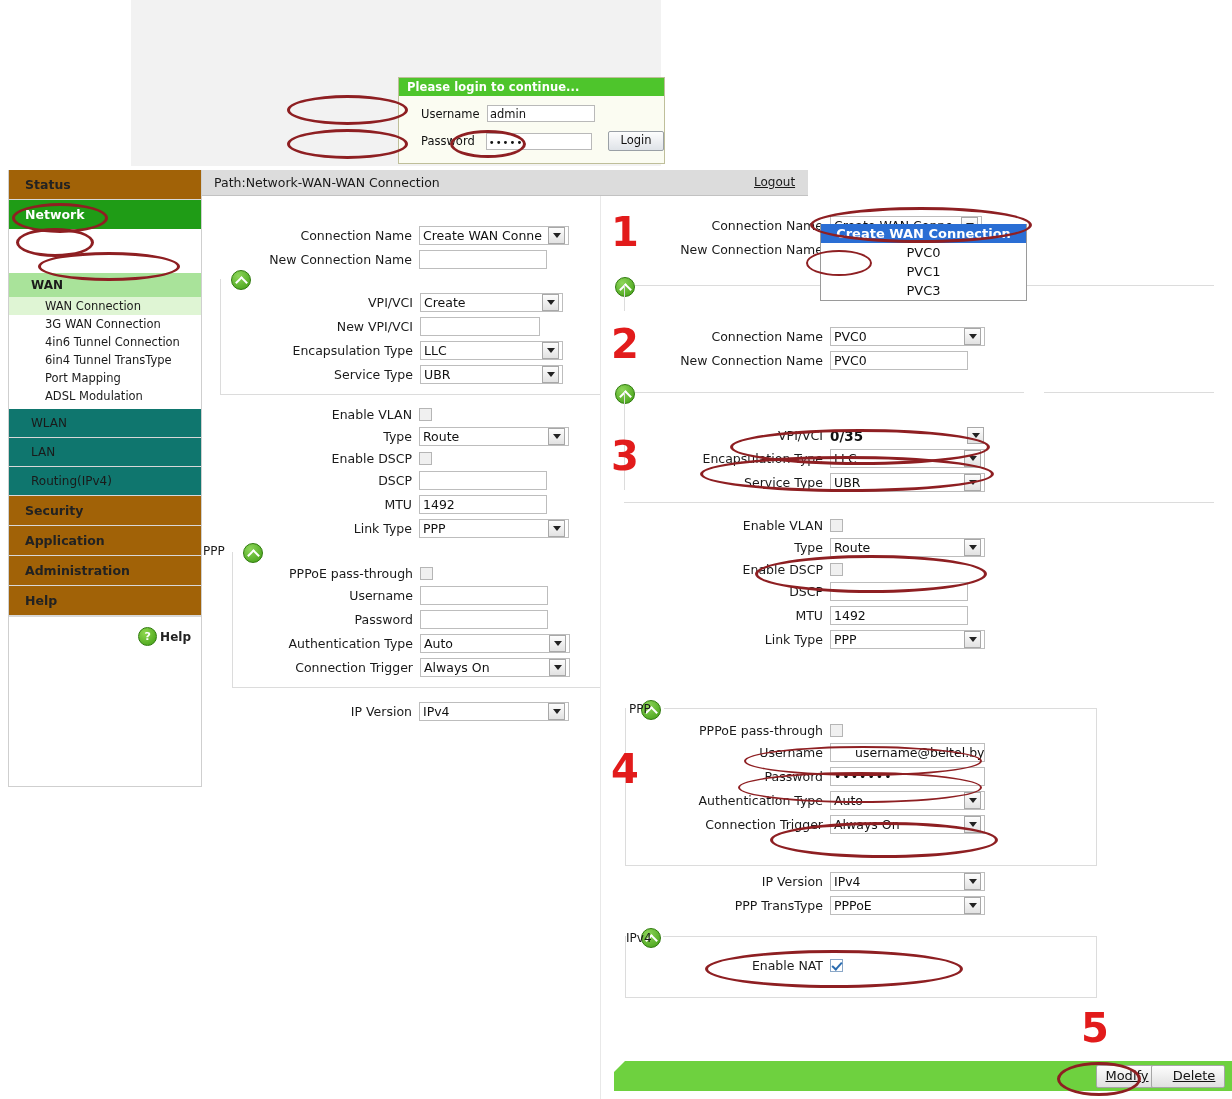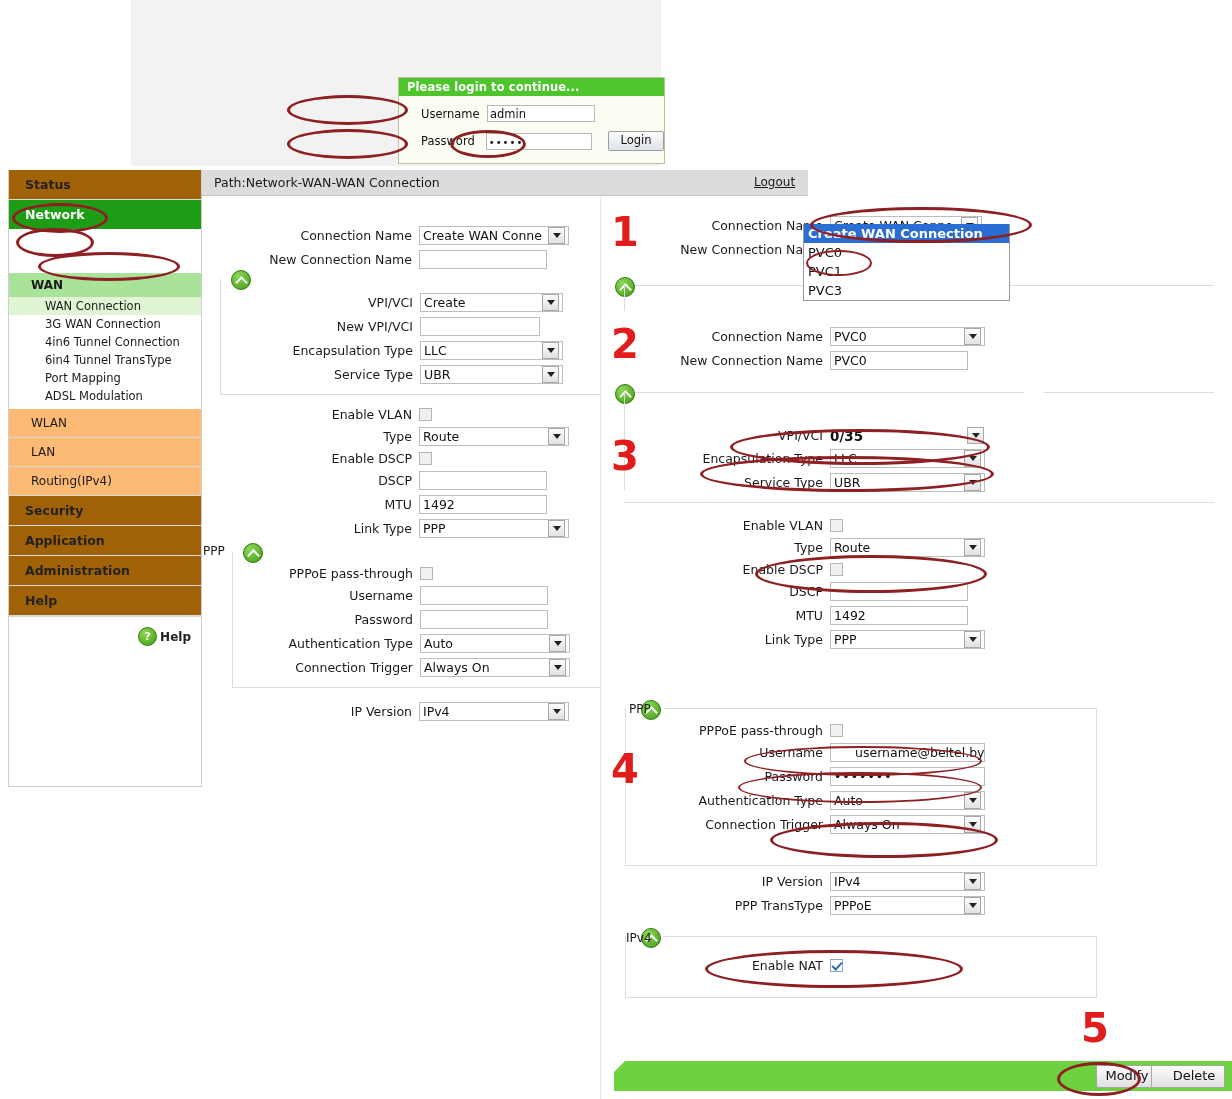--- a/index.html
+++ b/index.html
@@ -46,21 +46,21 @@
   #sidebar{
     position:absolute;left:0;top:0;width:194px;height:617px;
     background:#ffffff;border:1px solid #cfcfcf;border-top:none;box-sizing:border-box;
   }
   .nav-top{
     font-size:12.5px;font-weight:bold;color:#222;
     padding:7px 0 7px 16px;border-bottom:1px solid #d8d8d8;background:#a16207;
   }
   .nav-top.active{background:#1f9c16;color:#ffffff;border-bottom:none;}
   .nav-l2{
-    font-size:12px;color:#1a1a1a;padding:5px 0 5px 22px;background:#fdba74;
+    font-size:12px;color:#1a1a1a;padding:5px 0 5px 22px;background:#0f766e;
   }
   .nav-l2.active{background:#a9e39a;font-weight:bold;margin-top:44px;}
   .nav-l3{
     font-size:11.5px;color:#1a1a1a;padding:2px 0 2px 36px;line-height:14px;
     background:#fff;
   }
   .nav-l3.active{background:#dff5d4;}
   .nav-sep{border-bottom:1px solid #d8d8d8;}
   #help-cell{height:44px;background:#fff;position:relative;border-top:1px solid #d8d8d8;}
   #help-wrap{position:absolute;right:10px;top:10px;display:flex;align-items:center;gap:3px;}
@@ -144,39 +144,39 @@
     border-left:1px solid #e8e8e8;box-sizing:border-box;
   }
   #right-panel .flabel{width:222px;}
   .marker{
     position:absolute;font-size:40px;font-weight:bold;color:#e21b1b;
     font-family:"DejaVu Sans","Liberation Sans",sans-serif;line-height:40px;
   }
 
   
   #cn-dropdown{
-    position:absolute;left:202px;top:28px;width:205px;
-    background:#ffffff;border:1px solid #9a9a9a;border-top:none;z-index:30;
+    position:absolute;left:219px;top:28px;width:205px;
+    background:#ffffff;border:1px solid #9a9a9a;border-top:none;z-index:30;text-align:center;
   }
   .opt{font-size:13px;color:#111;padding:1px 4px;line-height:17px;}
   .opt.selected{background:#2a6ed4;color:#ffffff;font-weight:bold;}
 
   
   #footer-bar{
     position:absolute;left:13px;bottom:8px;width:619px;height:30px;
     background:#6ed13f;
   }
   #footer-bar:before{
     content:"";position:absolute;left:0;top:0;border-top:11px solid #ffffff;
     border-right:11px solid transparent;
   }
   .fbtn{
     position:absolute;top:4px;height:21px;min-width:60px;
     background:linear-gradient(#fdfdfd,#e0e0e0);border:1px solid #a6a6a6;
-    border-radius:2px;font-size:13px;text-align:center;line-height:20px;color:#111;
+    border-radius:2px;font-size:13px;text-align:center;line-height:20px;color:#111;text-decoration:underline;
   }
 
   
   .ell{
     position:absolute;border:3px solid #8e1f22;border-radius:50%;
     pointer-events:none;z-index:40;
   }
   .ell.thin{border-width:2px;}
 </style>
 </head>

